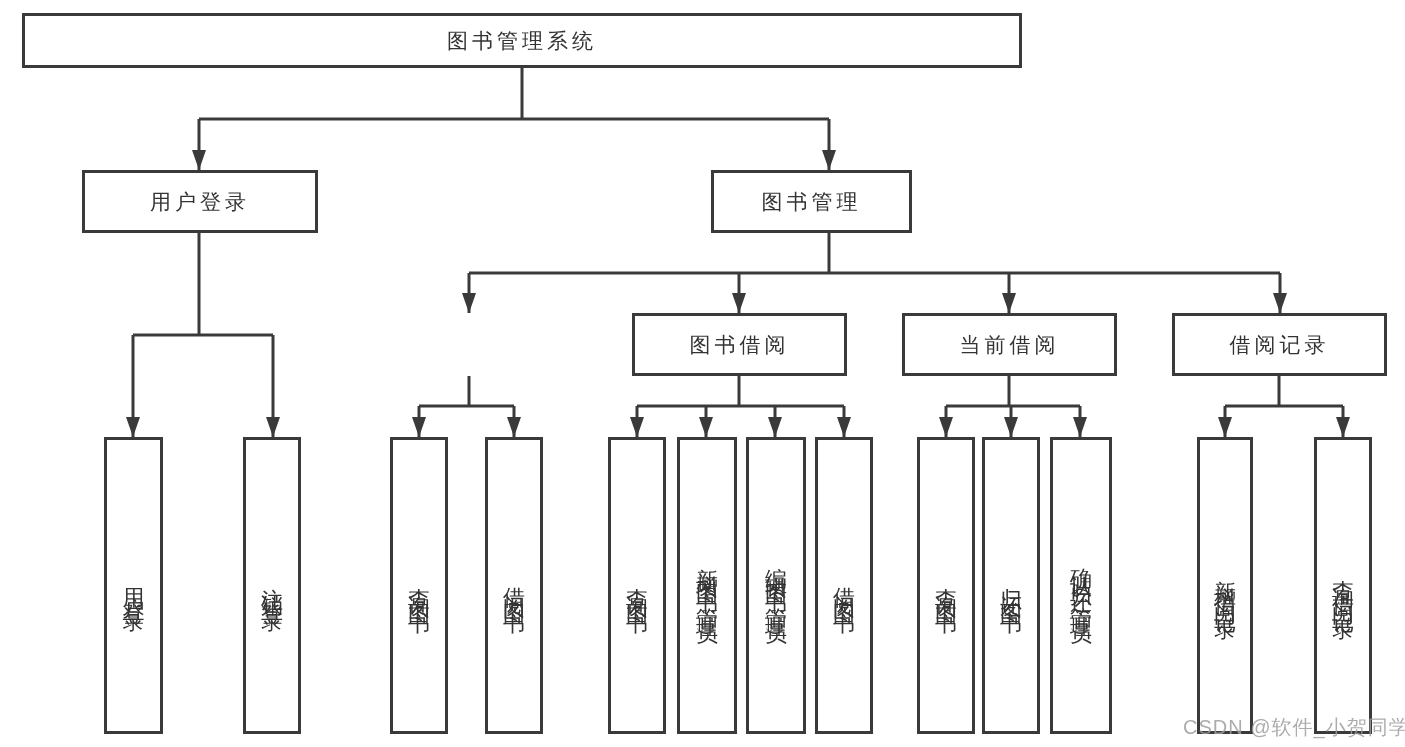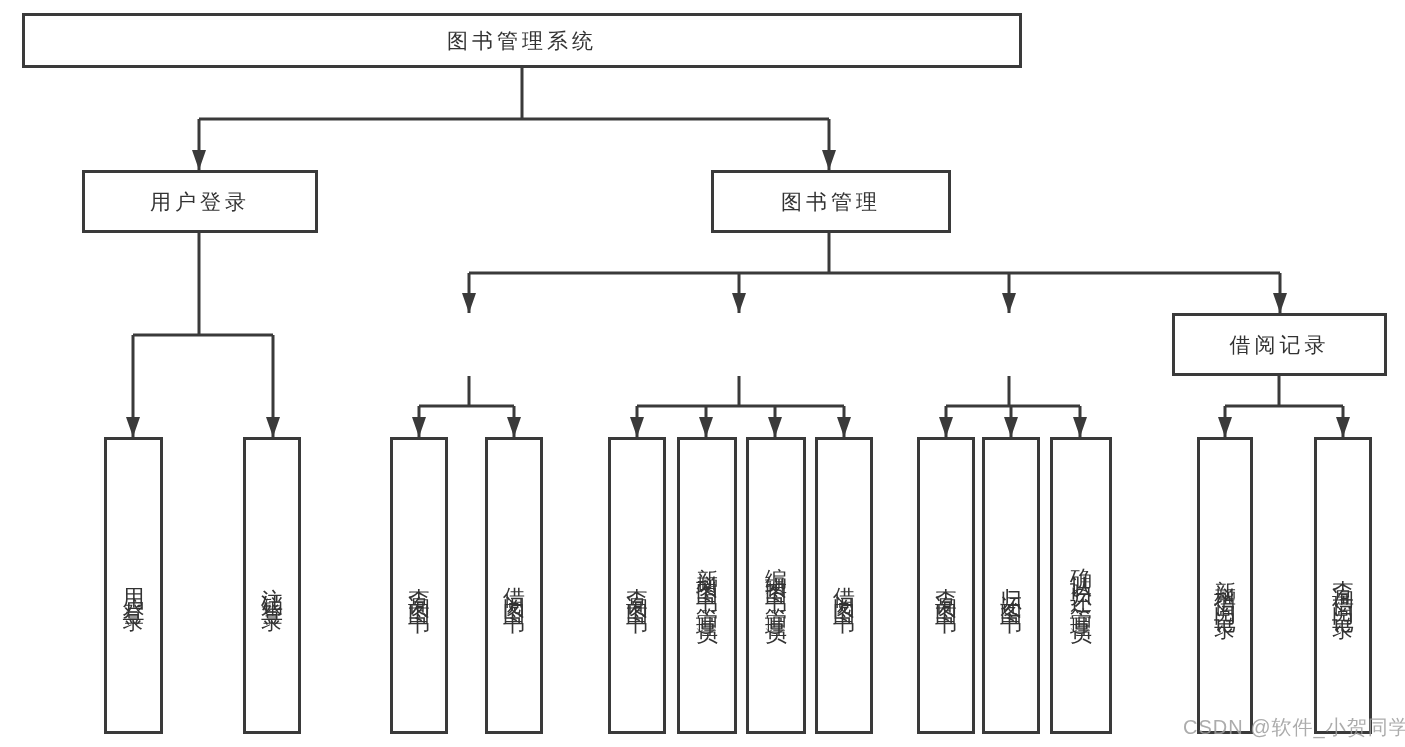--- a/index.html
+++ b/index.html
@@ -39,21 +39,21 @@
     display: flex;
     align-items: center;
     justify-content: center;
     color: var(--text);
     font-size: 21px;
     letter-spacing: 4px;
     white-space: nowrap;
   }
   .node-root   { left: 22px;   top: 13px;  width: 1000px; height: 55px; }
   .node-l2-a   { left: 82px;   top: 170px; width: 236px;  height: 63px; }
-  .node-l2-b   { left: 711px;  top: 170px; width: 240px;  height: 63px; }
+  .node-l2-b   { left: 711px;  top: 170px; width: 201px;  height: 63px; }
   .node-l3-a   { left: 362px;  top: 313px; width: 215px;  height: 63px; }
   .node-l3-b   { left: 632px;  top: 313px; width: 215px;  height: 63px; }
   .node-l3-c   { left: 902px;  top: 313px; width: 215px;  height: 63px; }
   .node-l3-d   { left: 1172px; top: 313px; width: 215px;  height: 63px; }
   .leaf {
     position: absolute;
     top: 437px;
     height: 297px;
     background: var(--background);
     border: 3px solid var(--line);
@@ -152,20 +152,26 @@
     <span>图书管理系统</span>
   </div>
 
   <div class="node node-l2-a">
     <span>用户登录</span>
   </div>
   <div class="node node-l2-b">
     <span>图书管理</span>
   </div>
 
+  <div class="node node-l3-b">
+    <span>图书借阅</span>
+  </div>
+  <div class="node node-l3-c">
+    <span>当前借阅</span>
+  </div>
   <div class="node node-l3-d">
     <span>借阅记录</span>
   </div>
 
   <div class="leaf lf-1">
     <span>用户登录</span>
   </div>
   <div class="leaf lf-2">
     <span>注销登录</span>
   </div>

